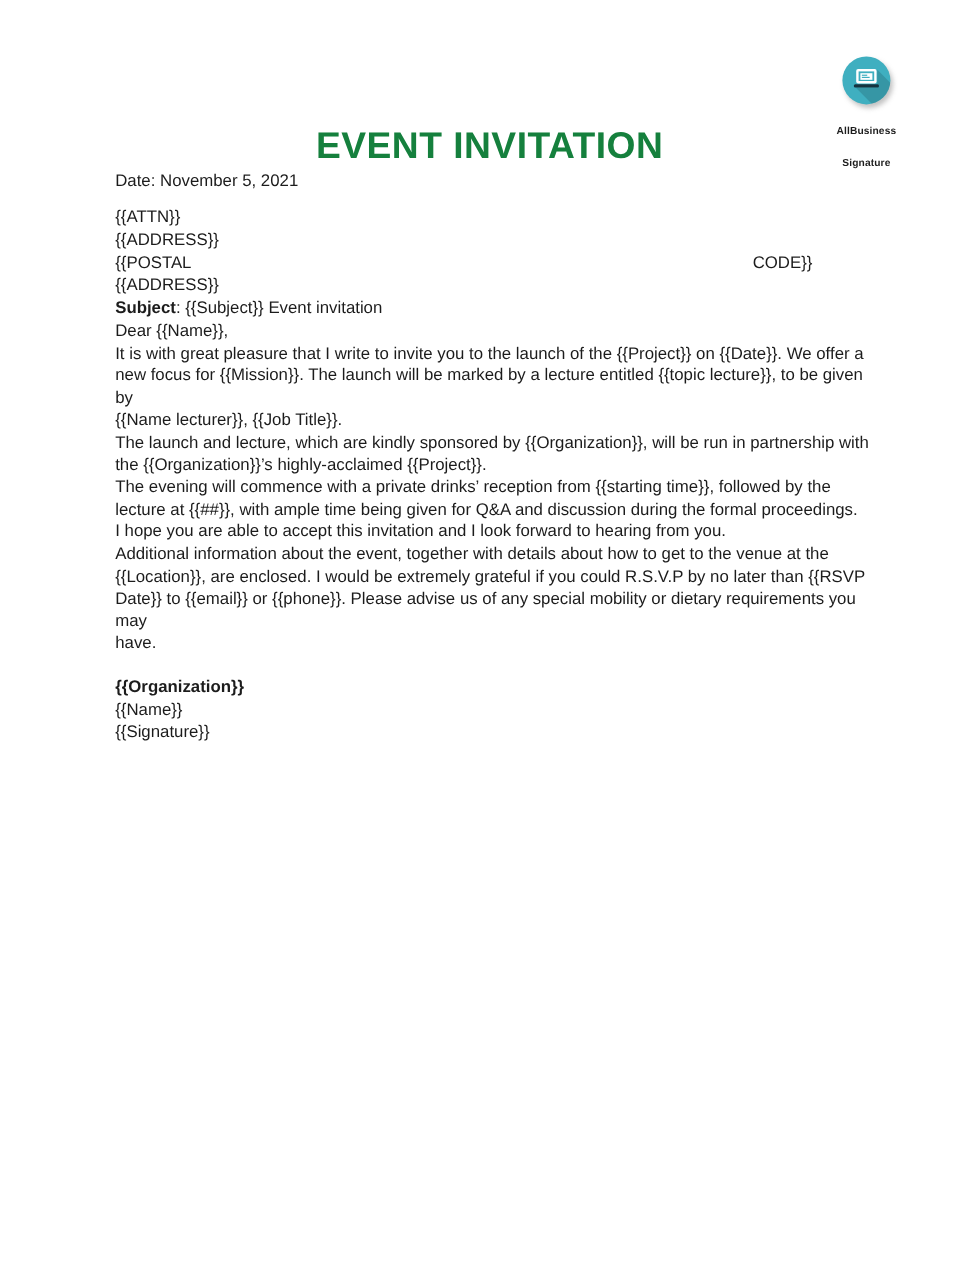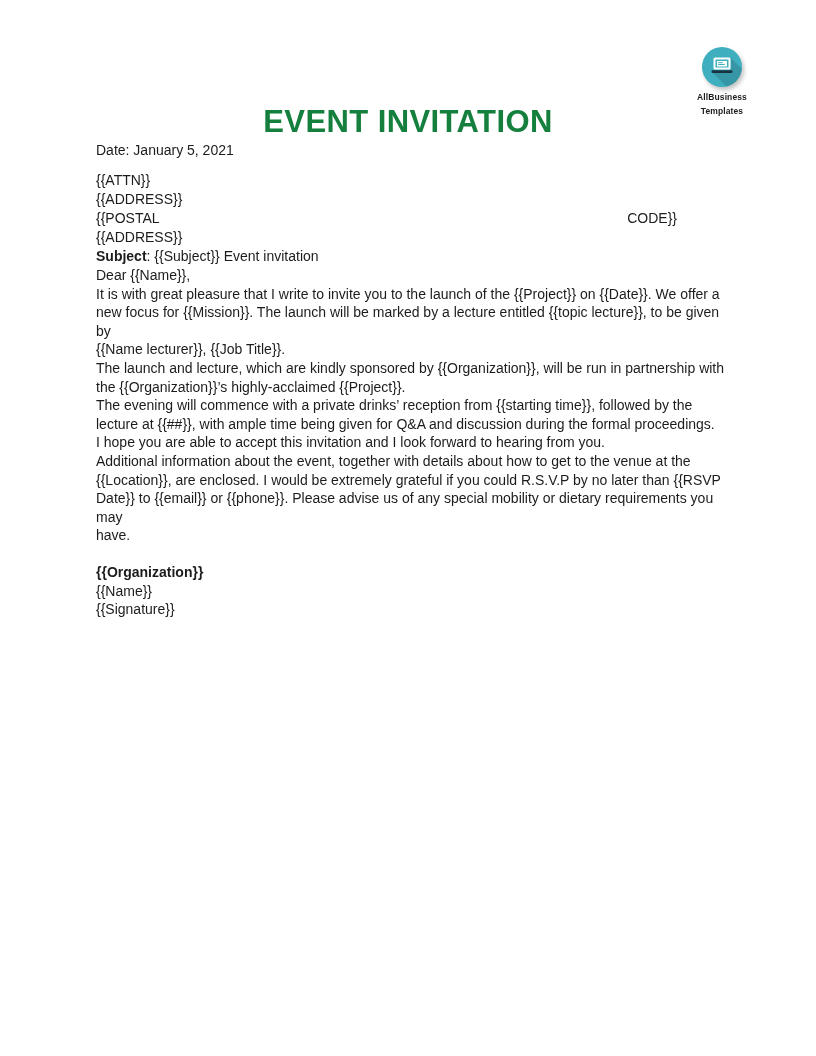--- a/index.html
+++ b/index.html
@@ -16,21 +16,21 @@
   
   .brand {
     position: absolute;
     top: 45px;
     left: 691px;
     width: 62px;
     text-align: center;
   }
   .brand svg { filter: drop-shadow(2.5px 3.5px 2px rgba(100,100,100,0.40)); display: block; margin: 0 auto; }
   .brand-caption {
-    margin-top: 4px;
+    margin-top: 16px;
     font-size: 8.5px;
     line-height: 9.5px;
     font-weight: 700;
     color: #1d1d1d;
     letter-spacing: 0.1px;
   }
   
   .doc-title {
     margin: 0;
     padding-top: 103px;
@@ -81,28 +81,28 @@
         <polygon points="31,13 61,43 43,58 13,28 31,28" fill="rgba(0,0,0,0.14)"></polygon>
       </g>
       <rect x="13.5" y="12.5" width="17" height="12" rx="1.6" fill="#ffffff"></rect>
       <rect x="15.5" y="14.5" width="13" height="8" fill="#3FAFC0"></rect>
       <rect x="17" y="16" width="10" height="5.5" fill="#ffffff"></rect>
       <rect x="18.2" y="17.2" width="4.5" height="1" fill="#3FAFC0"></rect>
       <rect x="18.2" y="19" width="6.5" height="1" fill="#3FAFC0"></rect>
       <rect x="11.5" y="25.2" width="21" height="2.8" rx="1.3" fill="#16333F"></rect>
     </svg>
     <div class="brand-caption">AllBusiness</div>
-    <div class="brand-caption">Templates</div>
+    <div class="brand-caption">Signature</div>
   </div>
 
   <h1 class="doc-title">EVENT INVITATION</h1>
 
   <div class="content">
 
-    <p class="date-line">Date: January 5, 2021</p>
+    <p class="date-line">Date: November 5, 2021</p>
 
     <div class="recipient">
       <div>{{ATTN}}</div>
       <div>{{ADDRESS}}</div>
       <div class="postal-row">
         <span>{{POSTAL</span>
         <span>CODE}}</span>
       </div>
       <div>{{ADDRESS}}</div>
     </div>

